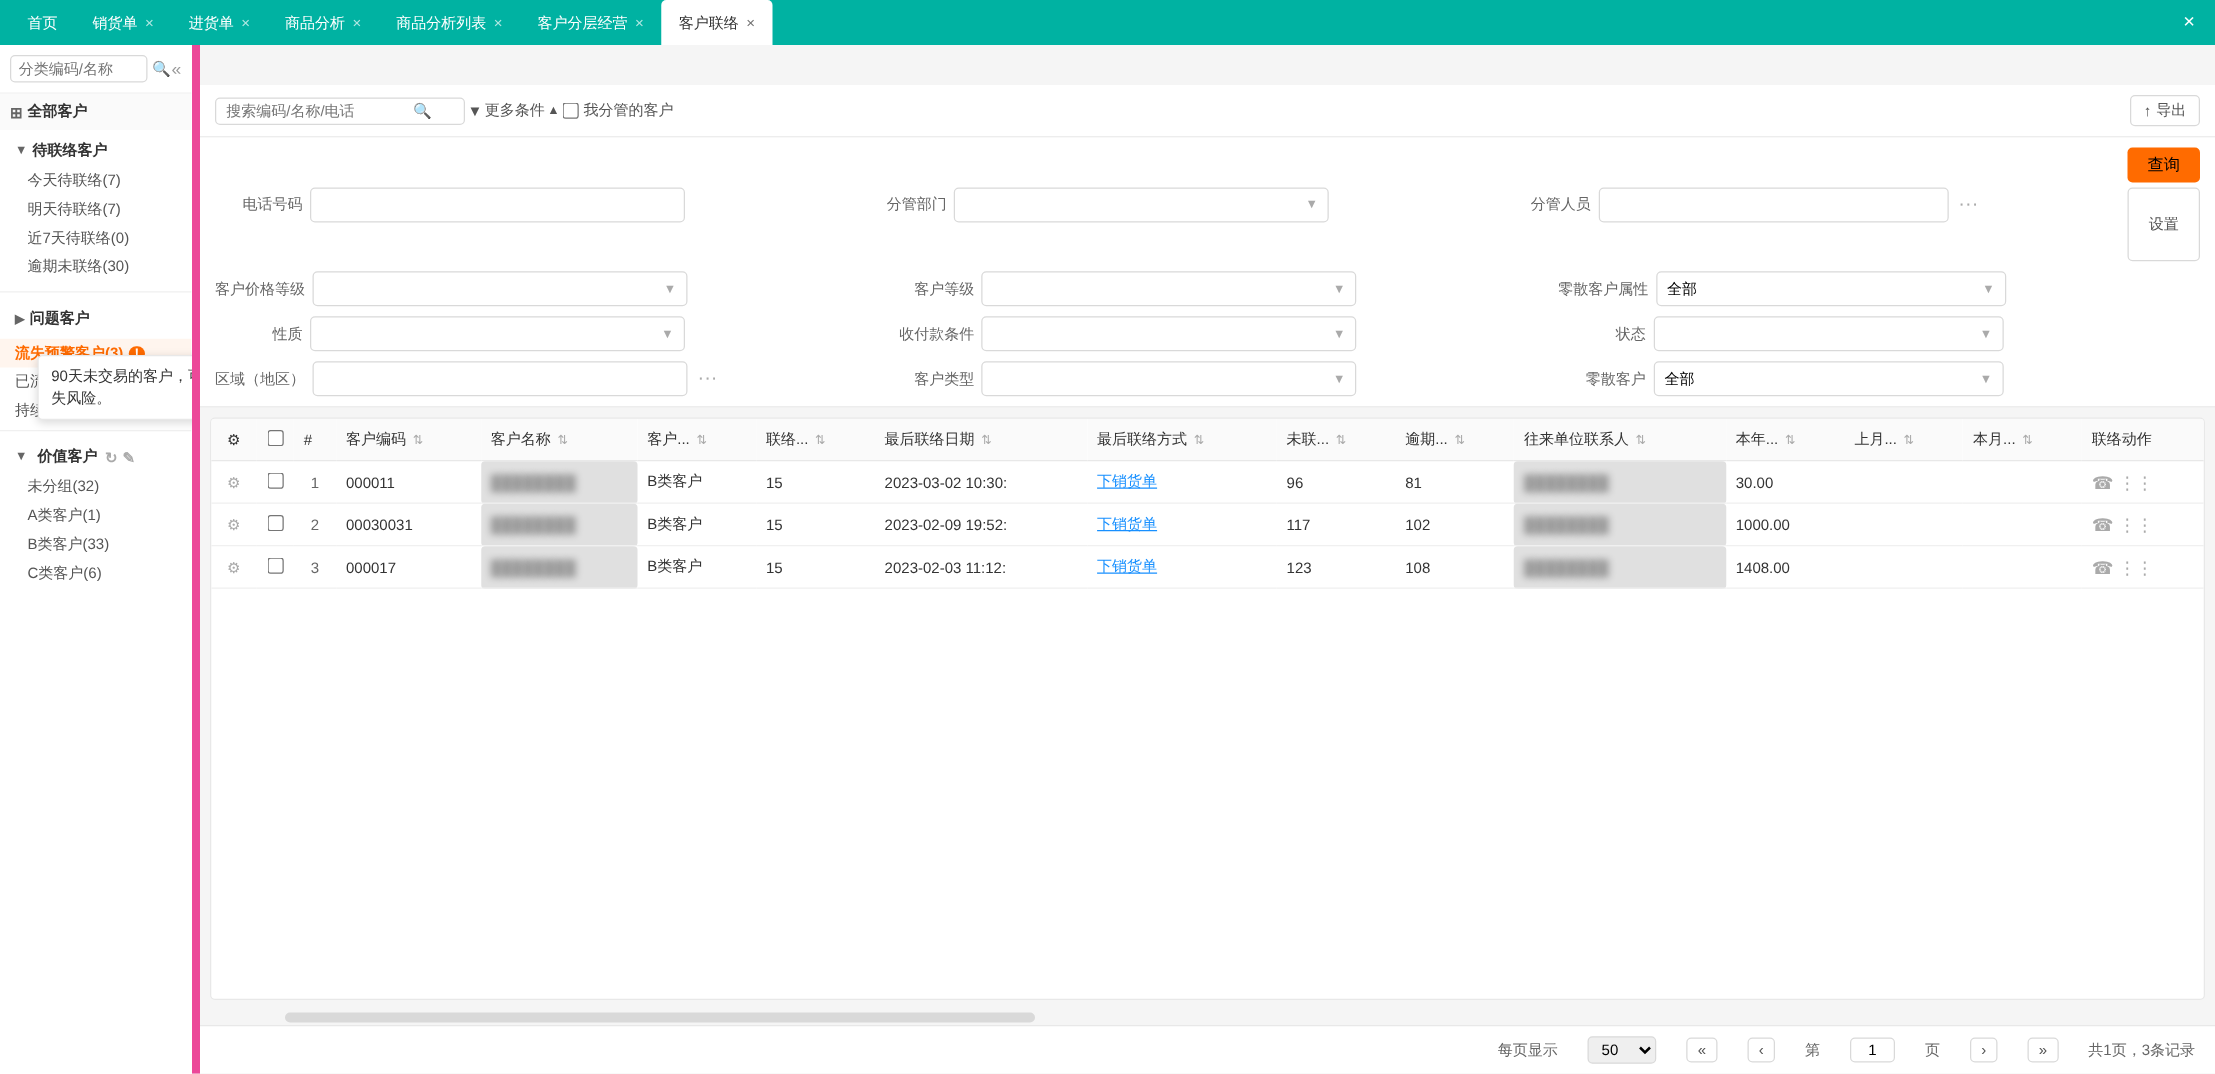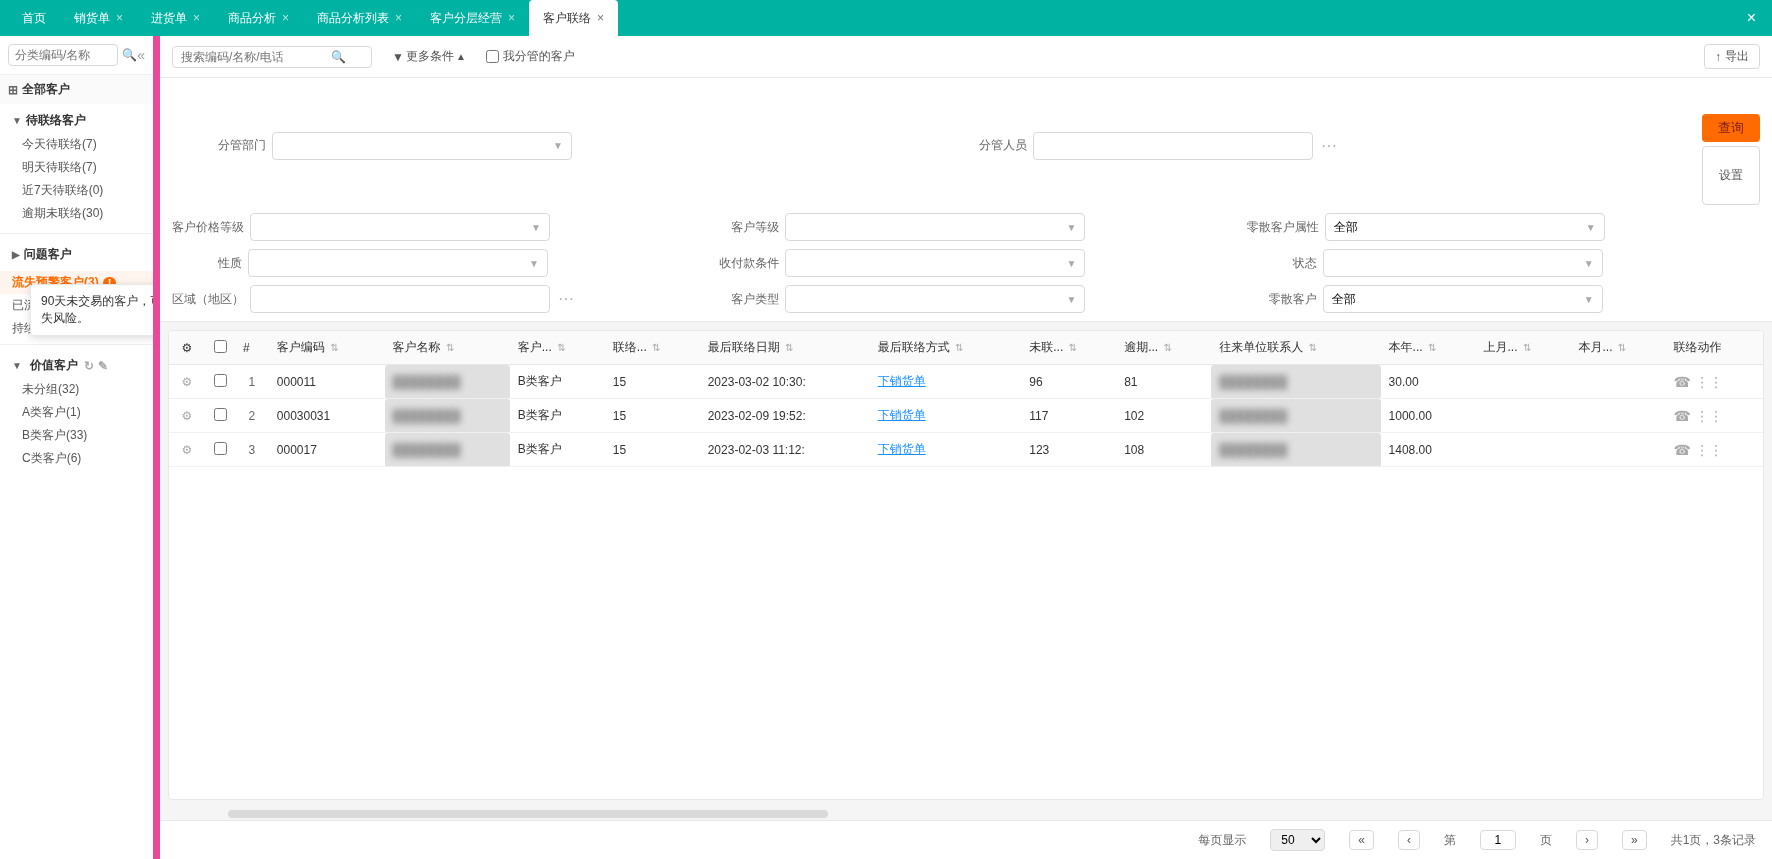--- a/index.html
+++ b/index.html
@@ -151,21 +151,22 @@
       background: #f5f5f5;
     }
 
     
     .toolbar {
       background: #fff;
       padding: 8px 12px;
       display: flex;
       align-items: center;
       border-bottom: 1px solid #e8e8e8;
-      gap: 20px;
+      gap: 2px;
+      margin-top: 32px;
     }
     .toolbar-search {
       display: flex;
       align-items: center;
       border: 1px solid #d9d9d9;
       border-radius: 4px;
       padding: 3px 8px;
       width: 200px;
     }
     .toolbar-search input {
@@ -269,27 +270,26 @@
     
     .action-buttons {
       display: flex;
       flex-direction: column;
       gap: 4px;
       margin-left: 8px;
       flex-shrink: 0;
     }
     .query-btn {
       background: #ff6b00;
-      color: #7f1d1d;
+      color: #000000;
       border: none;
       border-radius: 4px;
       padding: 5px 16px;
       cursor: pointer;
       font-size: 13px;
-      margin-top: 28px;
     }
     .settings-btn {
       background: #fff;
       color: #555;
       border: 1px solid #d9d9d9;
       border-radius: 4px;
       padding: 20px 14px;
       cursor: pointer;
       font-size: 12px;
     }
@@ -508,20 +508,24 @@
         <div class="export-btn">
           <span>↑</span>
           <span>导出</span>
         </div>
       </div>
     </div>
 
     <div class="filter-panel">
 
       <div class="filter-row">
+        <div class="filter-item">
+          <span class="filter-label">电话号码</span>
+          <input class="filter-input" type="text" style="flex: 1 1 0%; max-width: 300px;">
+        </div>
         <div class="filter-separator"></div>
         <div class="filter-item">
           <span class="filter-label">分管部门</span>
           <div class="filter-select" style="flex:1; max-width:300px;">
             <span></span>
             <span class="chevron">▼</span>
           </div>
         </div>
         <div class="filter-separator"></div>
         <div class="filter-item">

